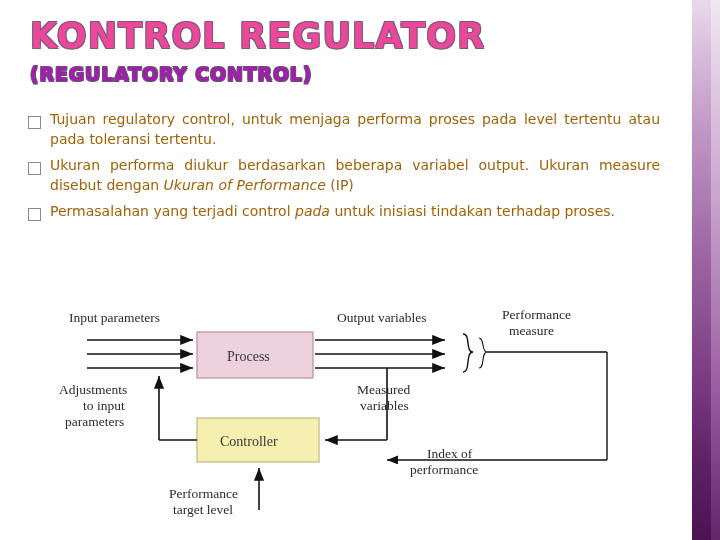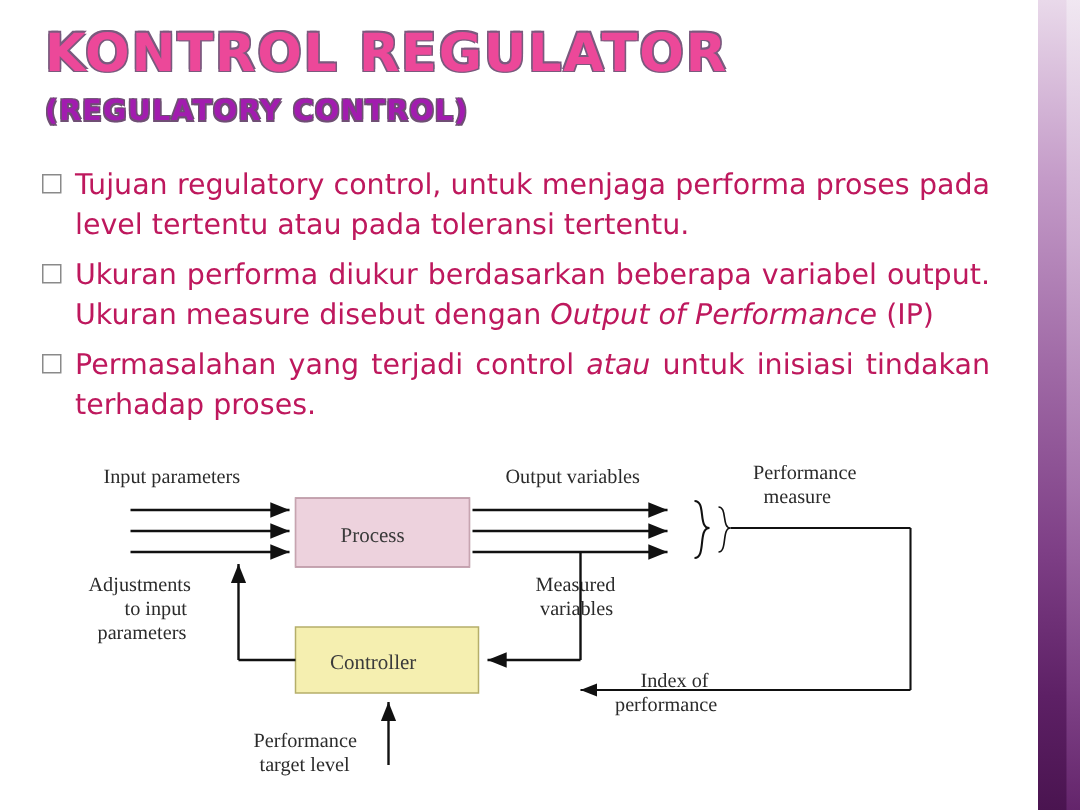--- a/index.html
+++ b/index.html
@@ -89,23 +89,23 @@
     width: 11px;
     height: 11px;
     border: 1.5px solid #8a8a8a;
     margin-top: 6px;
     margin-right: 9px;
     background: #ffffff;
   }
   .bullet-text {
     flex: 1 1 auto;
     font-family: "DejaVu Sans", sans-serif;
-    font-size: 19px;
+    font-size: 14px;
     line-height: 1.42;
-    color: #be185d;
+    color: #a16207;
     text-align: justify;
     text-justify: inter-word;
   }
   .bullet-text i {
     font-style: italic;
   }
   
   .diagram {
     position: absolute;
     left: 47px;
@@ -143,26 +143,26 @@
 
   <div class="bullets">
 
     <div class="bullet">
       <span class="bullet-marker"></span>
       <span class="bullet-text"><span>Tujuan regulatory control, untuk menjaga performa proses pada level tertentu atau pada toleransi tertentu.</span></span>
     </div>
 
     <div class="bullet">
       <span class="bullet-marker"></span>
-      <span class="bullet-text"><span>Ukuran performa diukur berdasarkan beberapa variabel output. Ukuran measure disebut dengan </span><i>Output of Performance</i><span> (IP)</span></span>
+      <span class="bullet-text"><span>Ukuran performa diukur berdasarkan beberapa variabel output. Ukuran measure disebut dengan </span><i>Ukuran of Performance</i><span> (IP)</span></span>
     </div>
 
     <div class="bullet">
       <span class="bullet-marker"></span>
-      <span class="bullet-text"><span>Permasalahan yang terjadi control </span><i>atau</i><span> untuk inisiasi tindakan terhadap proses.</span></span>
+      <span class="bullet-text"><span>Permasalahan yang terjadi control </span><i>pada</i><span> untuk inisiasi tindakan terhadap proses.</span></span>
     </div>
 
   </div>
 
   <div class="diagram">
     <svg width="600" height="212" viewBox="0 0 600 212" xmlns="http://www.w3.org/2000/svg">
       <defs>
         <marker id="ah" markerWidth="9" markerHeight="9" refX="8" refY="3.2" orient="auto">
           <path d="M0,0 L8,3.2 L0,6.4 z" fill="#111111"></path>
         </marker>

